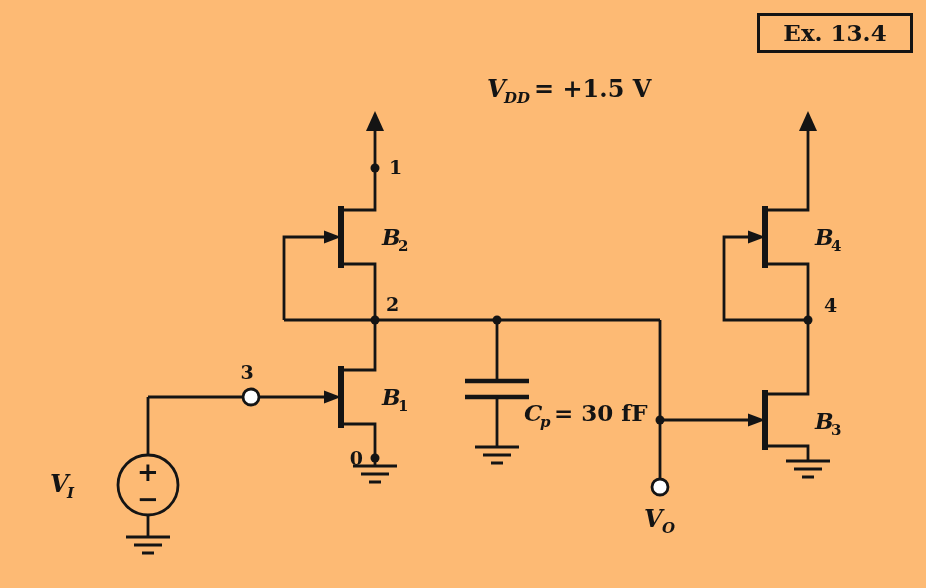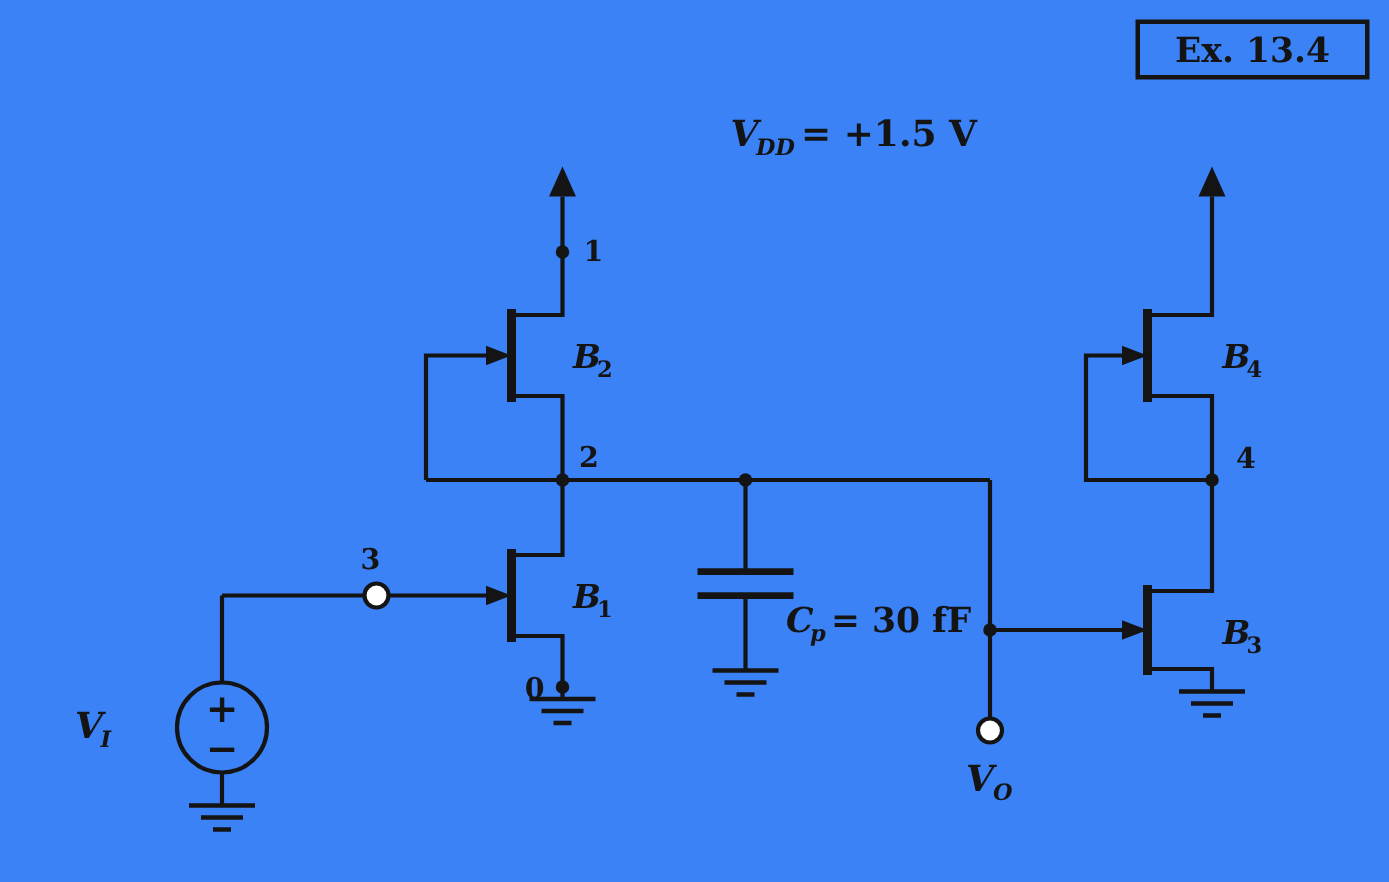--- a/index.html
+++ b/index.html
@@ -1,16 +1,16 @@
 <!DOCTYPE html>
 <html><head>
 <meta charset="utf-8">
 <style>
   html,body{margin:0;padding:0;background:#ffffff;}
-  .page{width:926px;height:588px;background:#3b82f6;position:relative;overflow:hidden;}
+  .page{width:926px;height:588px;background:#fdba74;position:relative;overflow:hidden;}
   svg{display:block;}
   .w{stroke:#141414;stroke-width:2.8;fill:none;}
   .bar{stroke:#141414;stroke-width:6;fill:none;}
   .plate{stroke:#141414;stroke-width:4.5;fill:none;}
   .gnd{stroke:#141414;stroke-width:3;fill:none;}
   .dot{fill:#141414;stroke:none;}
   .tri{fill:#141414;stroke:none;}
   .term{fill:#ffffff;stroke:#141414;stroke-width:2.8;}
   .exbox{fill:none;stroke:#141414;stroke-width:3;}
   text{font-family:"DejaVu Serif","Liberation Serif",serif;fill:#141414;font-weight:700;}

